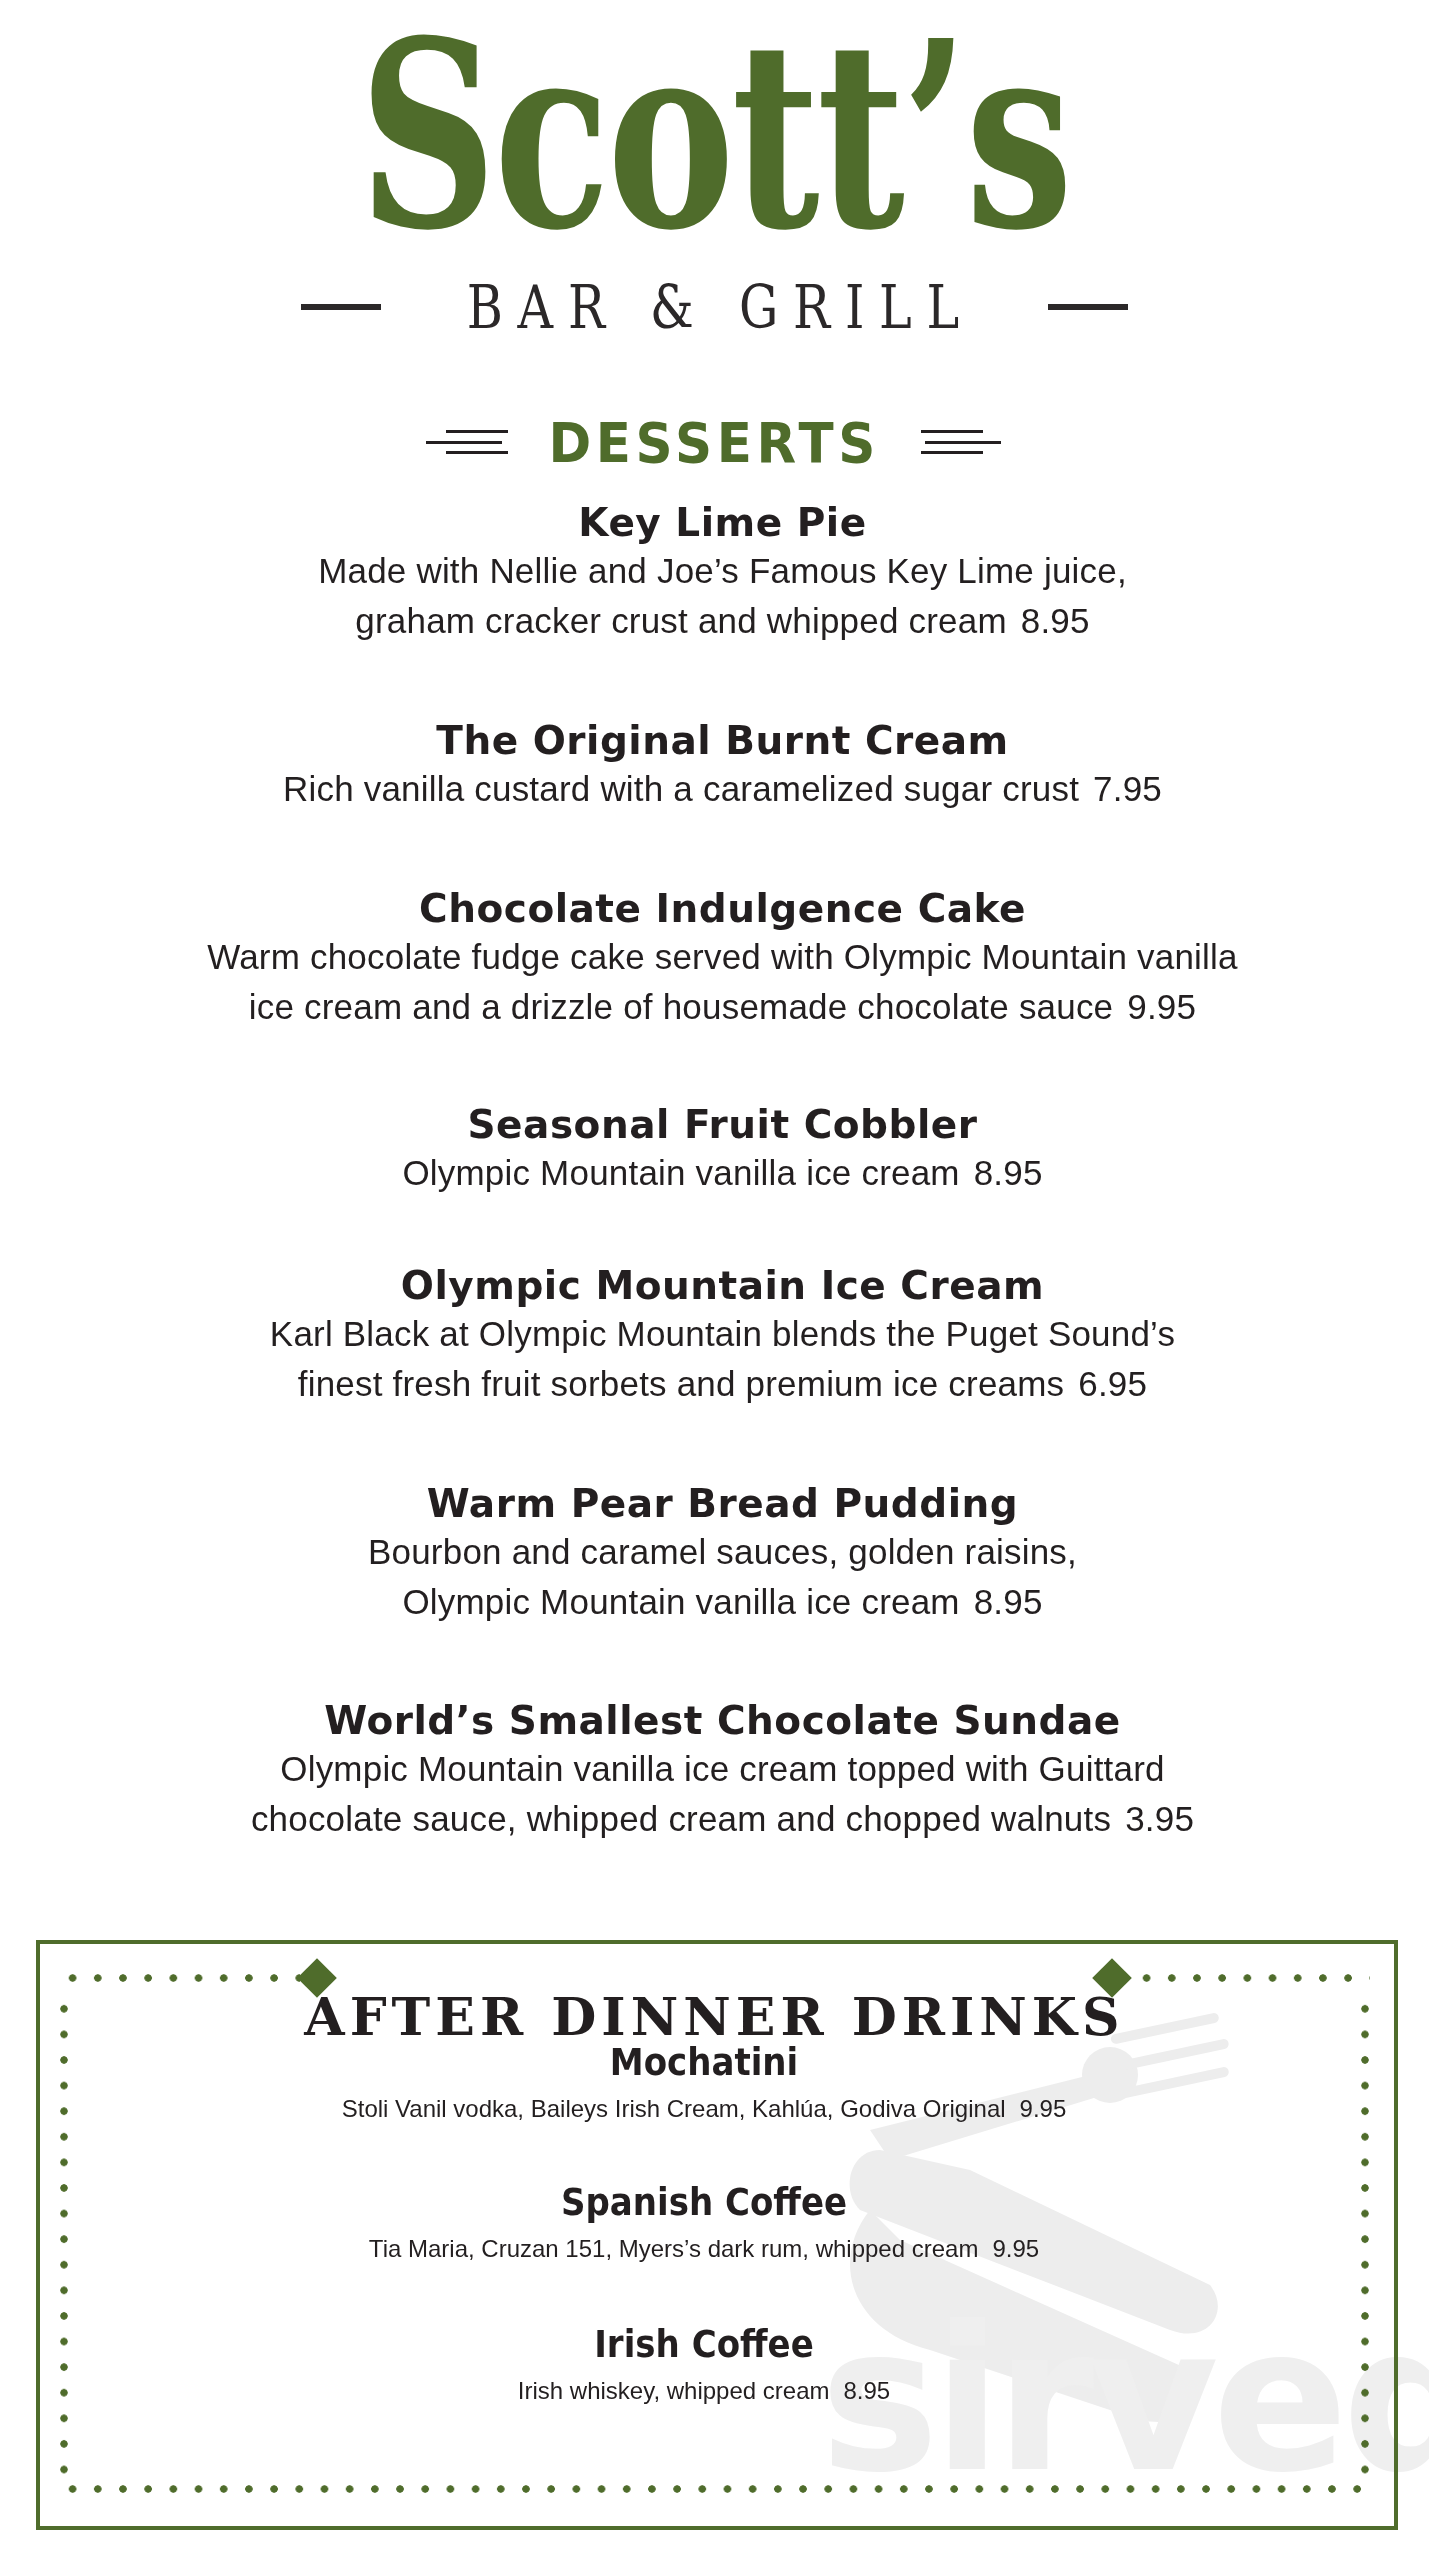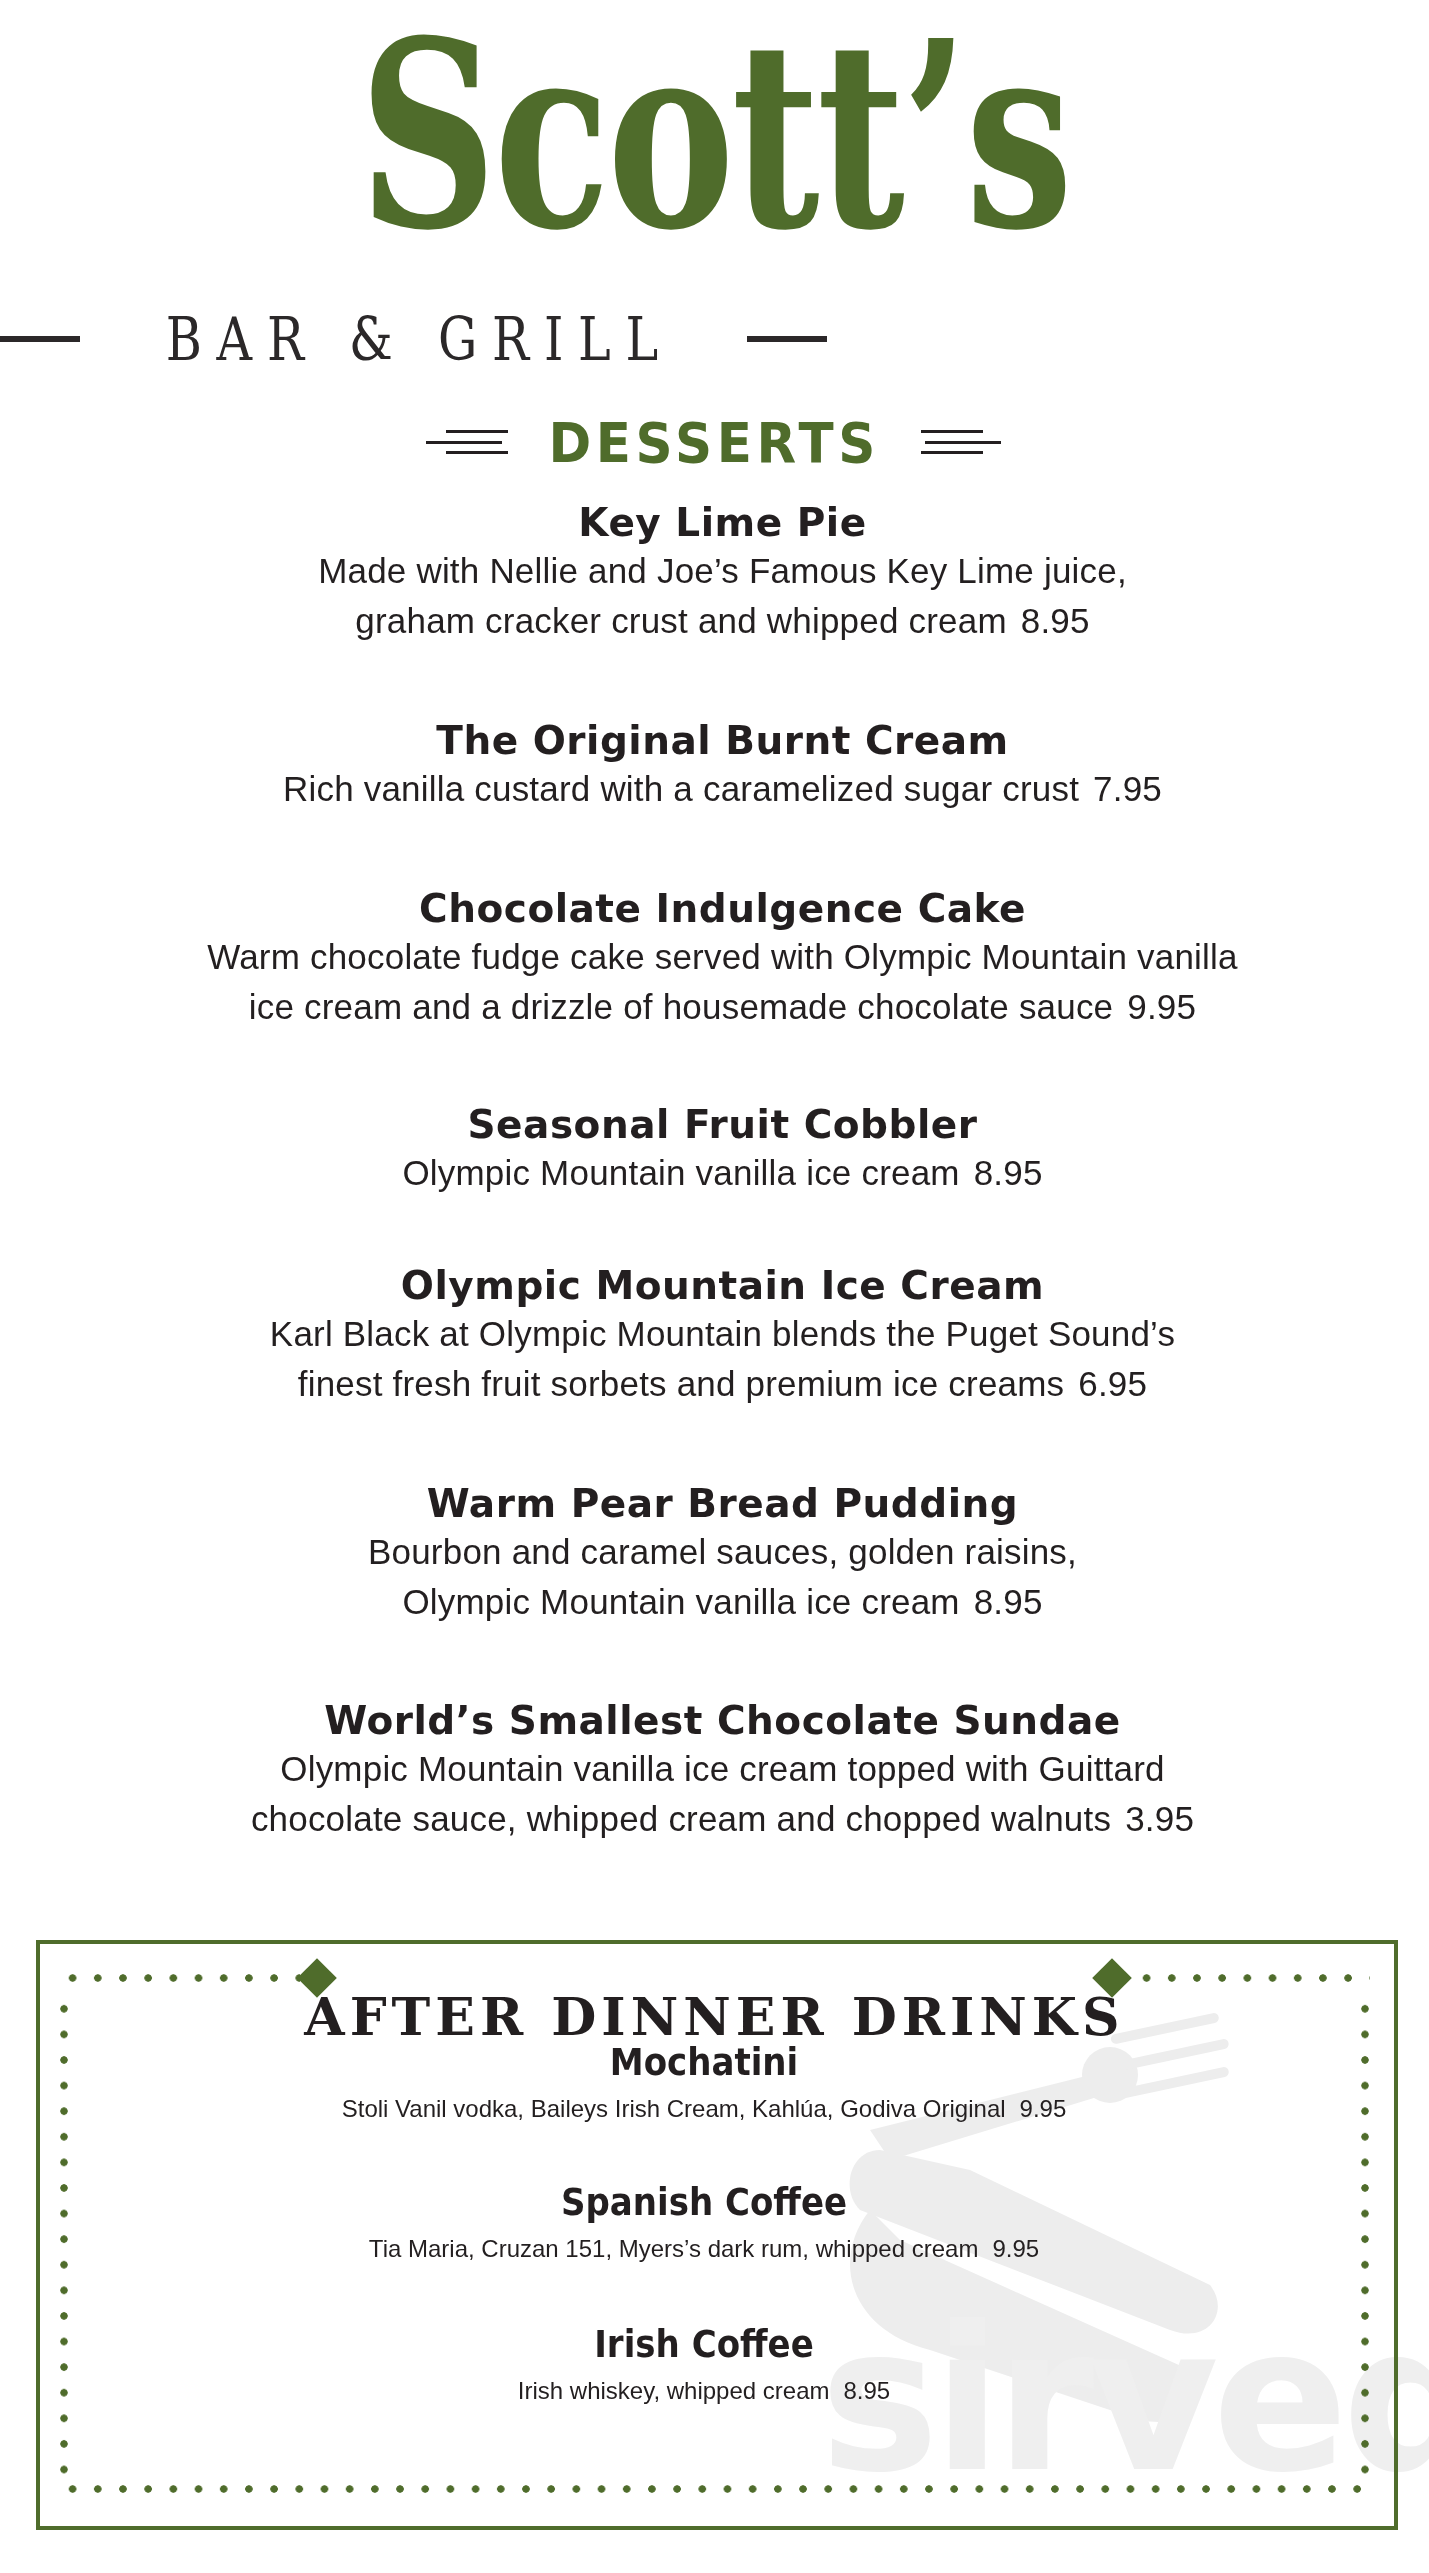--- a/index.html
+++ b/index.html
@@ -6,21 +6,21 @@
   body { width: 1429px; height: 2573px; position: relative; overflow: hidden;
          font-family: "DejaVu Sans", "Liberation Sans", sans-serif; color: #231f20; }
 
   
   .logo { position: absolute; left: 0; top: 0; width: 1174px; height: 360px; }
   .logo-title { position: absolute; left: 0; width: 1429px; top: 6px; text-align: center;
     font-family: "DejaVu Serif", "Liberation Serif", serif; font-weight: bold;
     font-size: 258px; line-height: 260px; color: #4f6c2b; letter-spacing: -4px;
     transform: scaleX(0.74); transform-origin: 50% 50%; }
   .logo-sub { position: absolute; left: 0; width: 1429px; top: 272px; height: 70px;
-    display: flex; align-items: center; justify-content: flex-start; margin-top: 32px; }
+    display: flex; align-items: center; justify-content: center; }
   .logo-sub .dash { display: inline-block; width: 80px; height: 6px; background: #2b2829; }
   .logo-sub .text { font-family: "DejaVu Serif", "Liberation Serif", serif; font-size: 60px;
     letter-spacing: 18px; color: #2b2829; margin: 0 18px 0 30px; line-height: 70px;
     transform: scaleX(0.82); display: inline-block; }
 
   
   .section-head { position: absolute; left: 0; top: 402px; width: 1429px; height: 80px;
     display: flex; align-items: center; justify-content: center; }
   .lines { display: inline-block; width: 90px; height: 40px; position: relative; }
   .lines span { position: absolute; height: 3px; background: #231f20; }

